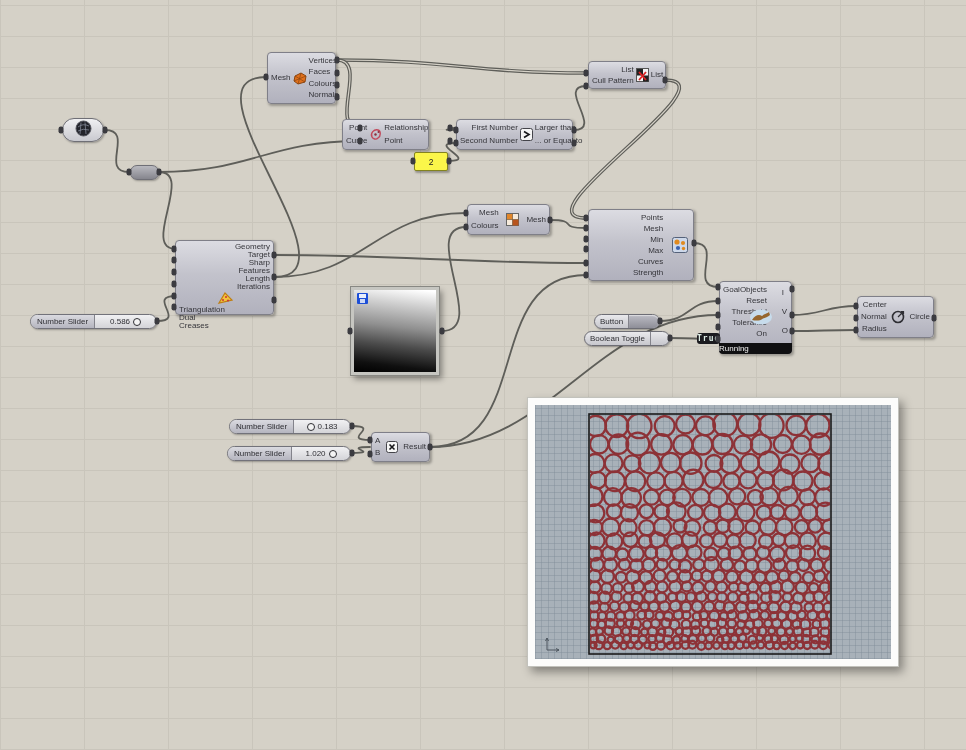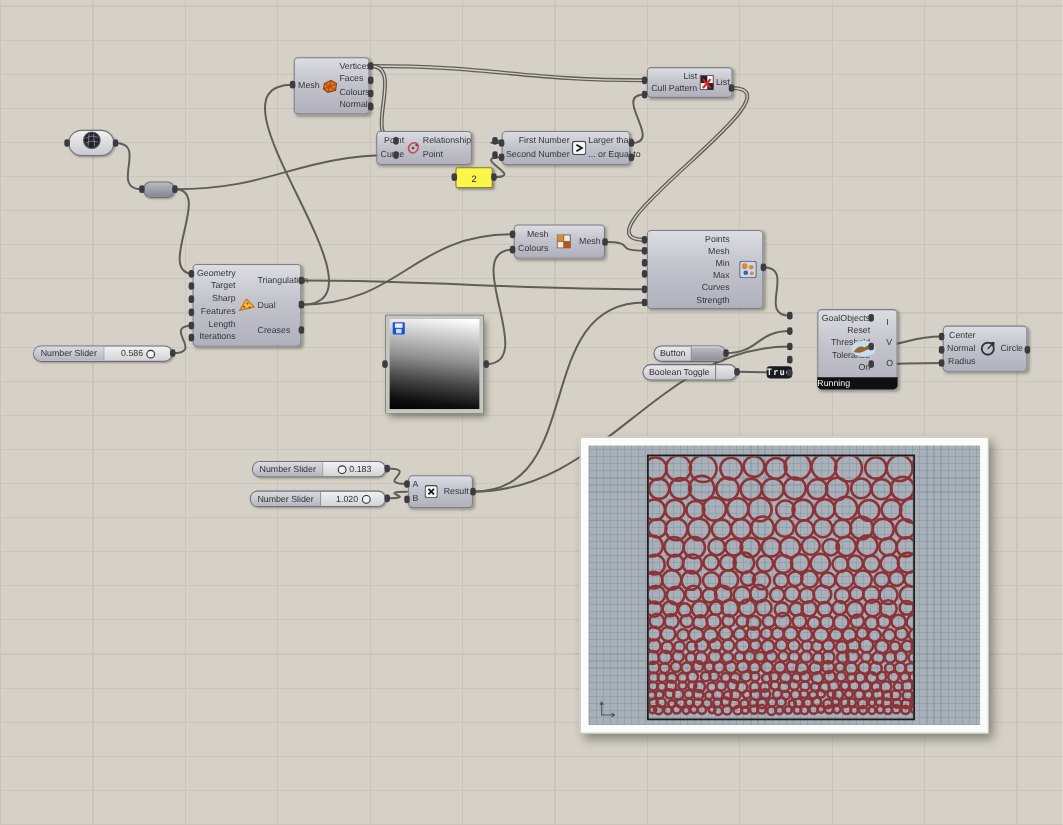--- a/index.html
+++ b/index.html
@@ -210,21 +210,21 @@
           <rect x="1" y="1" width="6" height="6.5" fill="#222"></rect>
           <rect x="7" y="7.5" width="5.5" height="6" fill="#222"></rect>
           <path d="M3,4 L10,12 M10,4 L3,12" stroke="#d22" stroke-width="1.8"></path>
         </svg>
     </div>
     <div class="nout">
       <span>List</span>
     </div>
   </div>
 
-  <div class="node" style="left:175px;top:240px;width:99px;height:75px;">
+  <div class="node" style="left:175px;top:240px;width:99px;height:75px;flex-direction:column;">
     <div class="nin">
       <span>Geometry</span>
       <span>Target</span>
       <span>Sharp</span>
       <span>Features</span>
       <span>Length</span>
       <span>Iterations</span>
     </div>
     <div class="nicon">
       <svg width="16" height="15">
@@ -284,21 +284,21 @@
       <svg width="16" height="16">
           <rect x="0.5" y="0.5" width="15" height="15" rx="2" fill="#cdd8ea" stroke="#55627a"></rect>
           <circle cx="5" cy="5" r="2.6" fill="#e08a20"></circle>
           <circle cx="11" cy="6" r="2.1" fill="#e08a20"></circle>
           <circle cx="6" cy="11" r="2.1" fill="#3a62b0"></circle>
           <circle cx="11.5" cy="11.5" r="1.7" fill="#e08a20"></circle>
         </svg>
     </div>
   </div>
 
-  <div class="node" style="left:743px;top:281px;width:73px;height:73px;padding-bottom:13px;">
+  <div class="node" style="left:719px;top:281px;width:73px;height:73px;padding-bottom:13px;">
     <div class="nin">
       <span>GoalObjects</span>
       <span>Reset</span>
       <span>Threshold</span>
       <span>Tolerance</span>
       <span>On</span>
     </div>
     <div class="nicon" style="position:absolute;left:27px;top:27px;">
       <svg width="24" height="16">
           <ellipse cx="12" cy="8" rx="11" ry="7.5" fill="#c7dcec"></ellipse>

